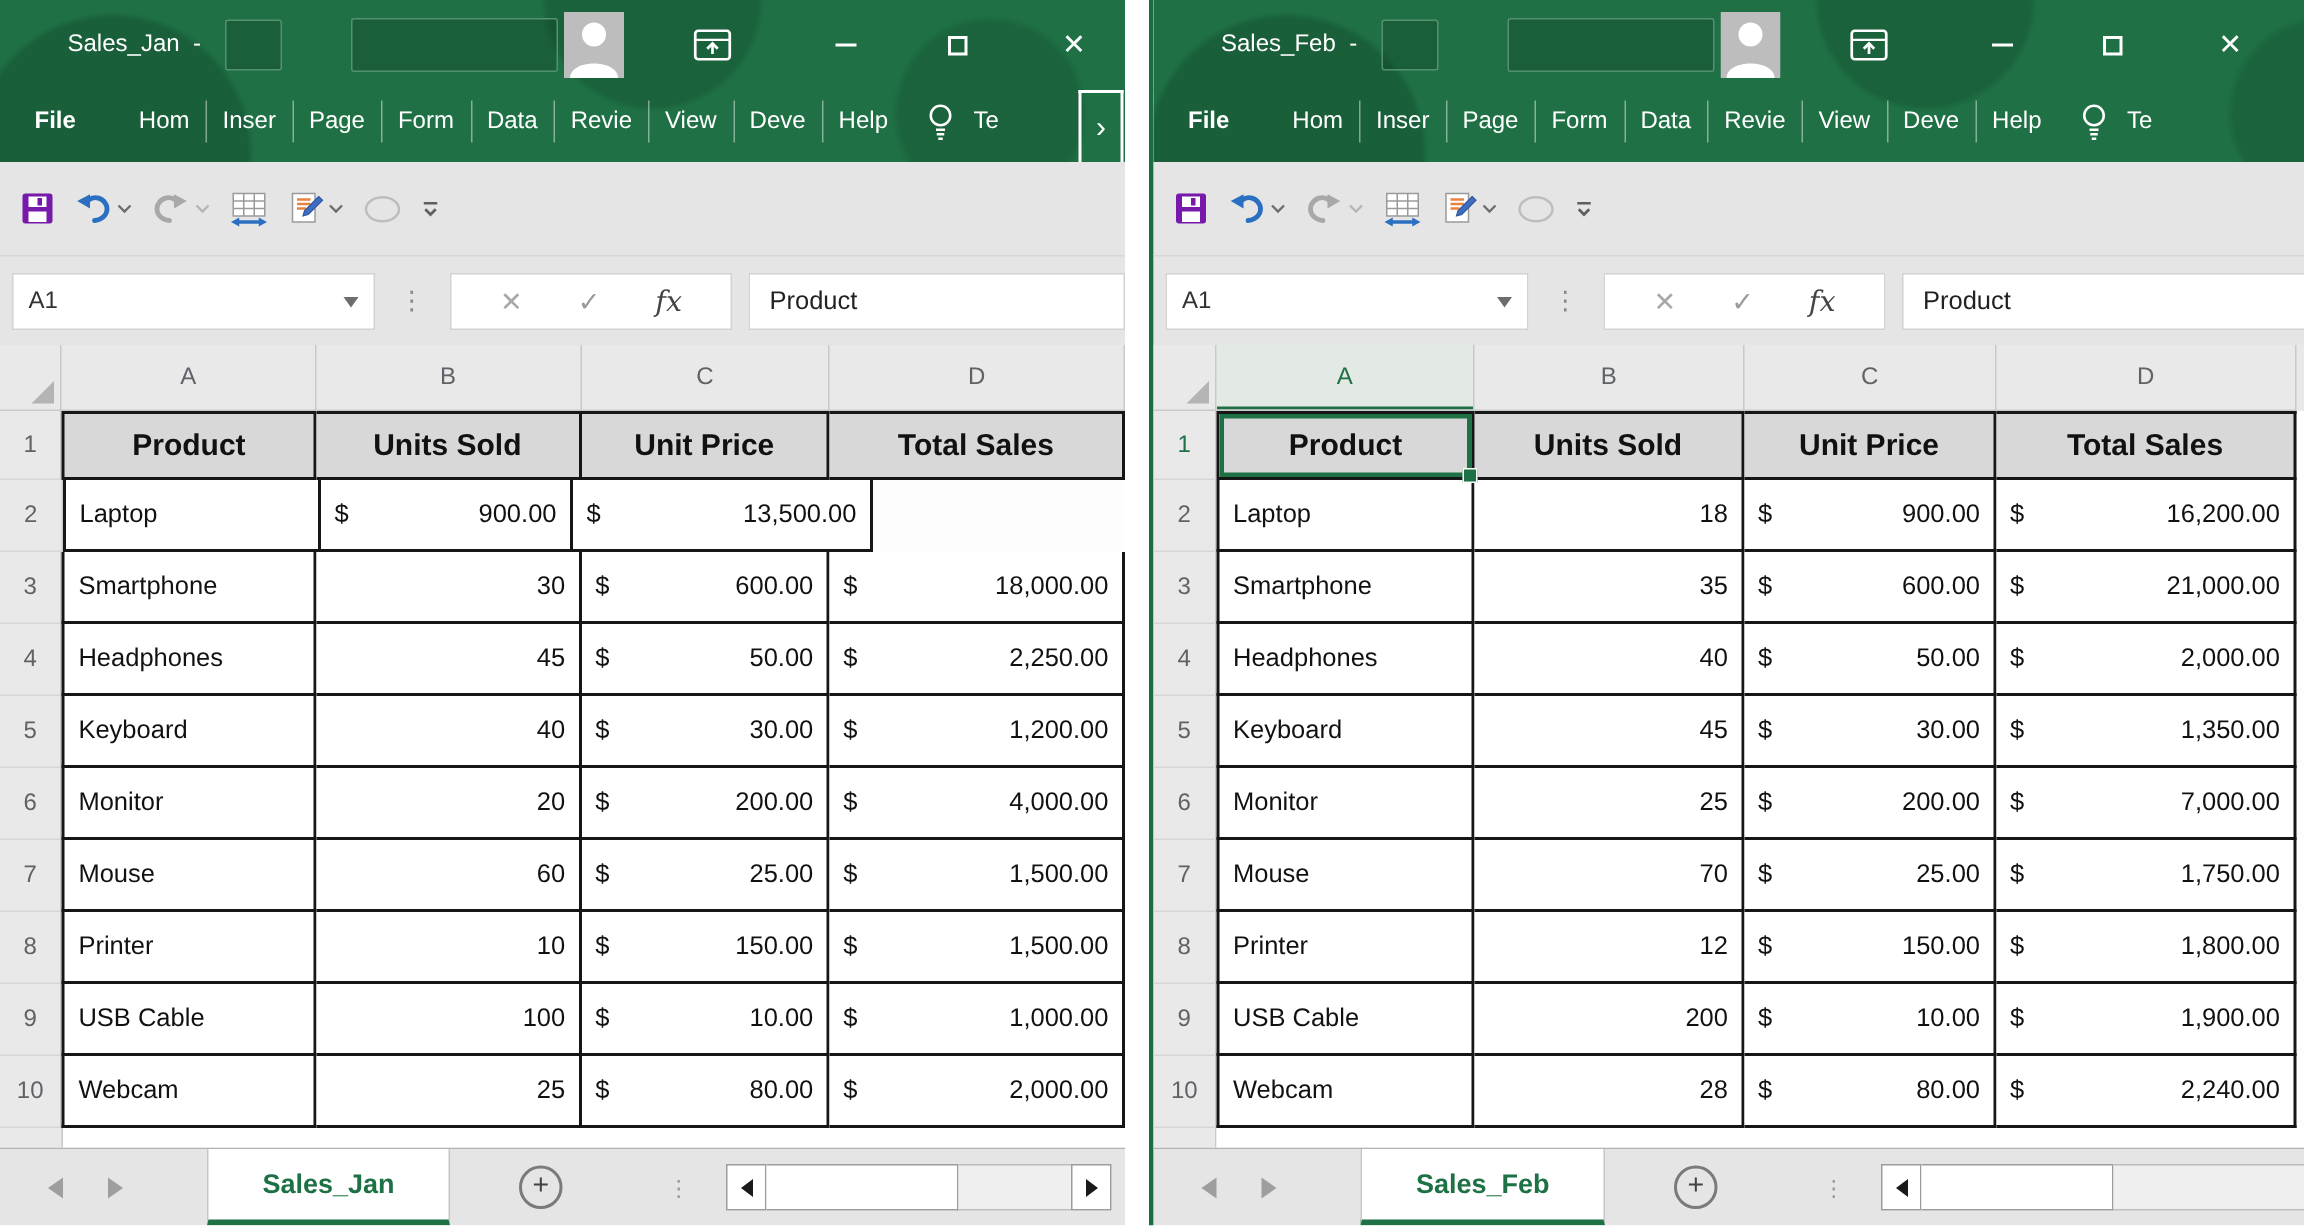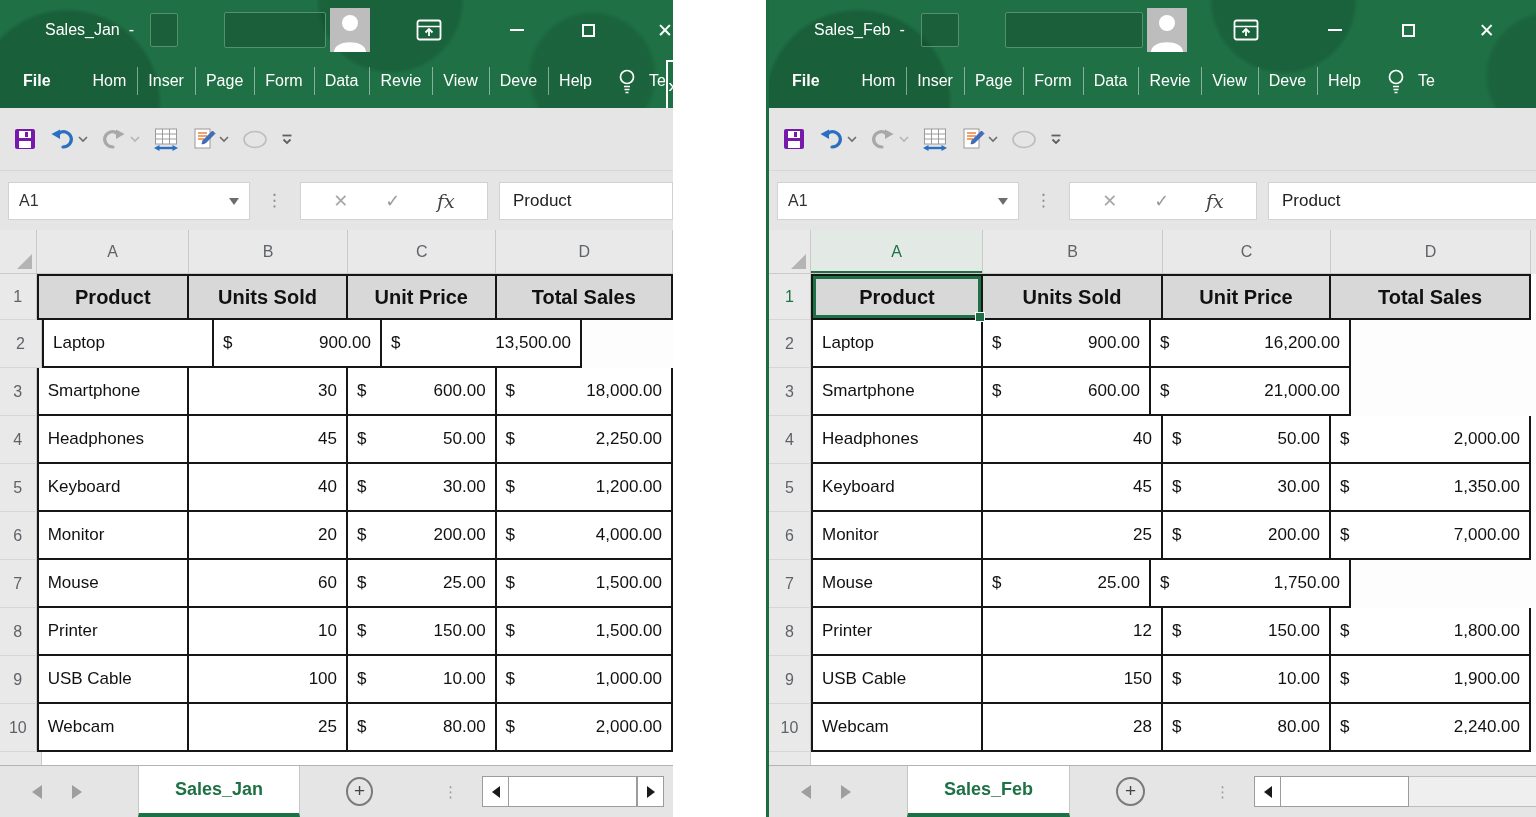--- a/index.html
+++ b/index.html
@@ -1,20 +1,20 @@
 <!DOCTYPE html>
 <html><head>
 <meta charset="utf-8">
 <style>
   * { box-sizing: border-box; margin: 0; padding: 0; }
   body { font-family: "Liberation Sans", sans-serif; background: #fff; }
   .page { position: relative; width: 1536px; height: 817px; overflow: hidden; background: #fff; }
 
   .excel-window { position: absolute; top: 0; height: 817px; overflow: hidden; background: #fff; }
-  .excel-window.w0 { left: 0; width: 673px; }
+  .excel-window.w0 { left: 0; width: 750px; }
   .excel-window.w1 { left: 726px; width: 890px; border-left: 3px solid #1c6c42; margin-left: 40px; }
 
   
   .titlebar {
     height: 108px; color: #fff;
     background-color: #1f7145;
     background-image:
       radial-gradient(circle at 10% 95%, rgba(20,80,48,.55) 0 90px, transparent 95px),
       radial-gradient(circle at 58% 0%, rgba(20,80,48,.45) 0 70px, transparent 75px),
       radial-gradient(circle at 88% 70%, rgba(20,80,48,.4) 0 60px, transparent 66px);
@@ -537,32 +537,34 @@
         <div class="row-h">1</div>
         <div class="cell c0 first cellA1">Product</div>
         <div class="cell c1">Units Sold</div>
         <div class="cell c2">Unit Price</div>
         <div class="cell c3">Total Sales</div>
       </div>
 
       <div class="sheet-row">
         <div class="row-h">2</div>
         <div class="cell c0 first left">Laptop</div>
+        <div class="cell c1 num">18</div>
         <div class="cell c2 cur">
           <span>$</span>
           <span>900.00</span>
         </div>
         <div class="cell c3 cur">
           <span>$</span>
           <span>16,200.00</span>
         </div>
       </div>
         <div class="sheet-row">
         <div class="row-h">3</div>
         <div class="cell c0 first left">Smartphone</div>
+        <div class="cell c1 num">35</div>
         <div class="cell c2 cur">
           <span>$</span>
           <span>600.00</span>
         </div>
         <div class="cell c3 cur">
           <span>$</span>
           <span>21,000.00</span>
         </div>
       </div>
         <div class="sheet-row">
@@ -600,20 +602,21 @@
           <span>200.00</span>
         </div>
         <div class="cell c3 cur">
           <span>$</span>
           <span>7,000.00</span>
         </div>
       </div>
         <div class="sheet-row">
         <div class="row-h">7</div>
         <div class="cell c0 first left">Mouse</div>
+        <div class="cell c1 num">70</div>
         <div class="cell c2 cur">
           <span>$</span>
           <span>25.00</span>
         </div>
         <div class="cell c3 cur">
           <span>$</span>
           <span>1,750.00</span>
         </div>
       </div>
         <div class="sheet-row">
@@ -625,21 +628,21 @@
           <span>150.00</span>
         </div>
         <div class="cell c3 cur">
           <span>$</span>
           <span>1,800.00</span>
         </div>
       </div>
         <div class="sheet-row">
         <div class="row-h">9</div>
         <div class="cell c0 first left">USB Cable</div>
-        <div class="cell c1 num">150</div>
+        <div class="cell c1 num">200</div>
         <div class="cell c2 cur">
           <span>$</span>
           <span>10.00</span>
         </div>
         <div class="cell c3 cur">
           <span>$</span>
           <span>1,900.00</span>
         </div>
       </div>
         <div class="sheet-row">

